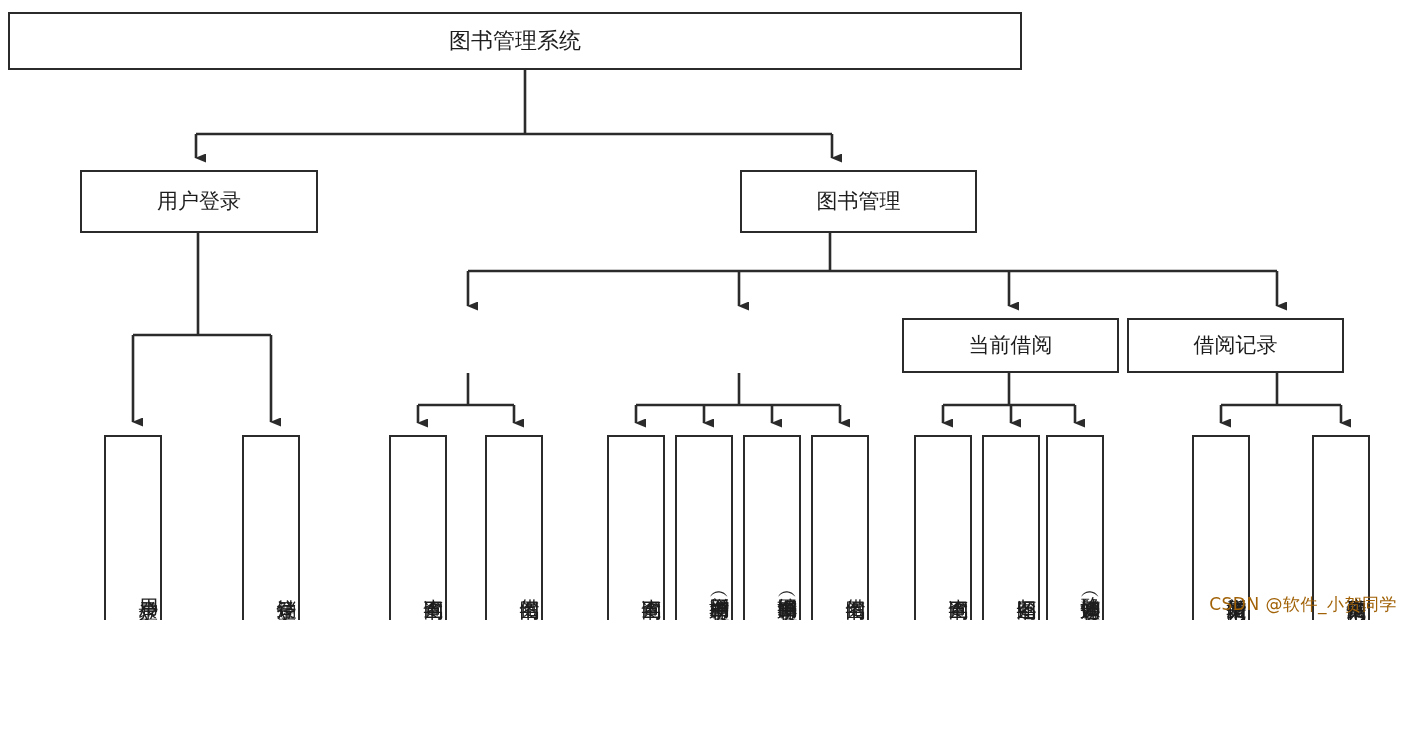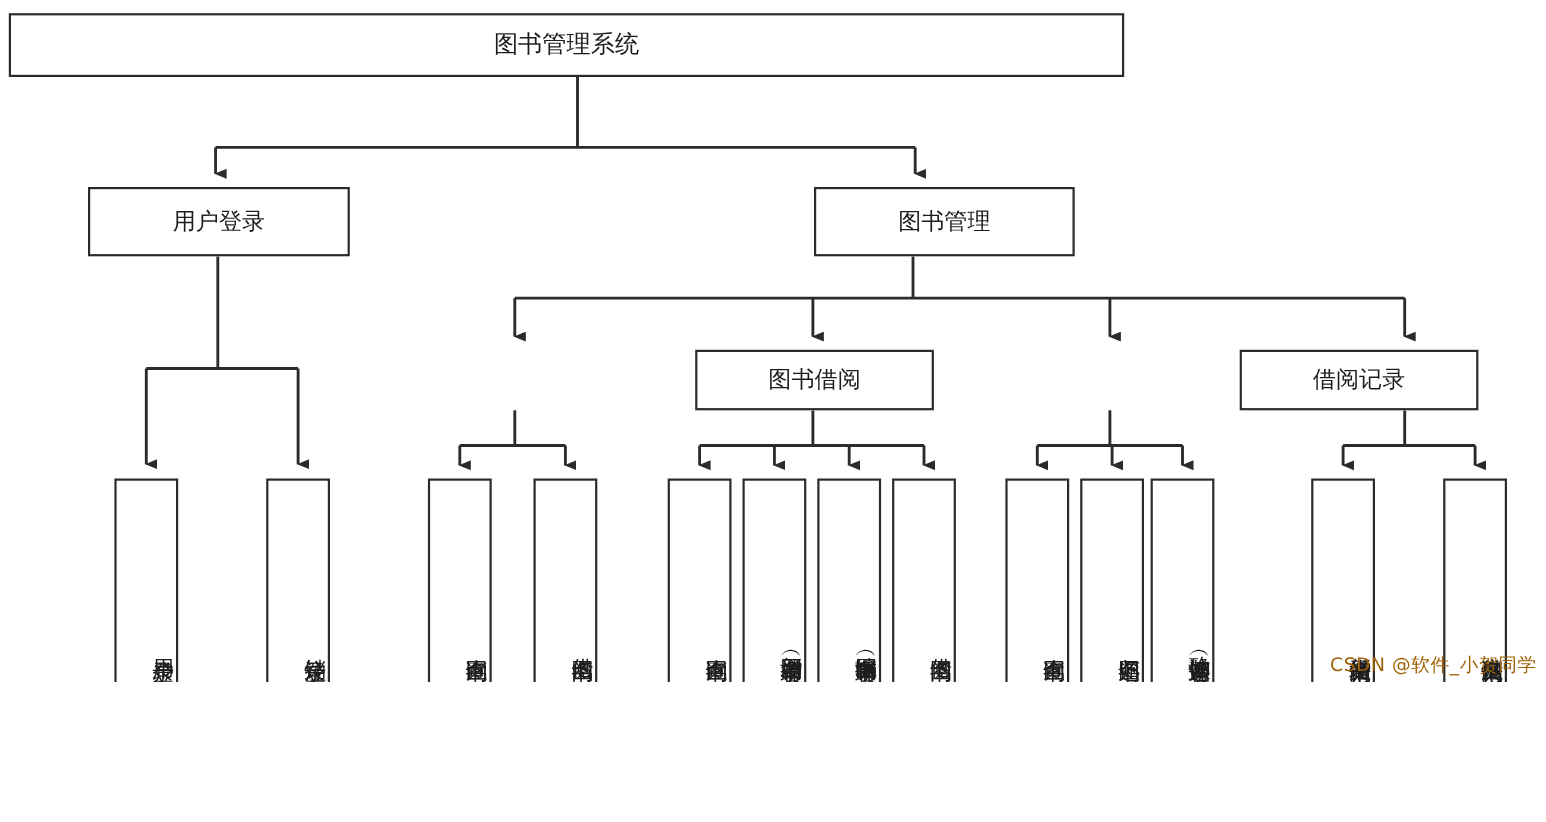--- a/index.html
+++ b/index.html
@@ -123,22 +123,22 @@
     <span>图书管理系统</span>
   </div>
 
   <div class="node h" style="left:80px;top:170px;width:238px;height:63px;">
     <span>用户登录</span>
   </div>
   <div class="node h" style="left:740px;top:170px;width:237px;height:63px;">
     <span>图书管理</span>
   </div>
 
-  <div class="node h" style="left:632px;top:318px;width:217px;height:55px;">
-    <span>图书借阅</span>
+  <div class="node h" style="left:902px;top:318px;width:217px;height:55px;">
+    <span>当前借阅</span>
   </div>
   <div class="node h" style="left:1127px;top:318px;width:217px;height:55px;">
     <span>借阅记录</span>
   </div>
 
   <div class="node v" style="left:104px;top:435px;width:58px;height:300px;">
     <span class="vtext">用户登录</span>
   </div>
   <div class="node v" style="left:242px;top:435px;width:58px;height:300px;">
     <span class="vtext">注销登录</span>

